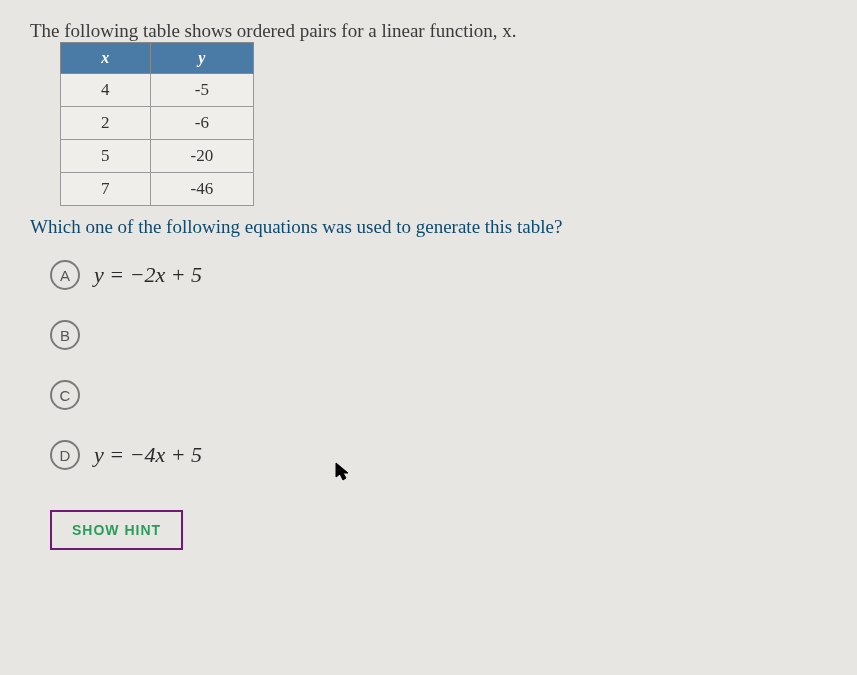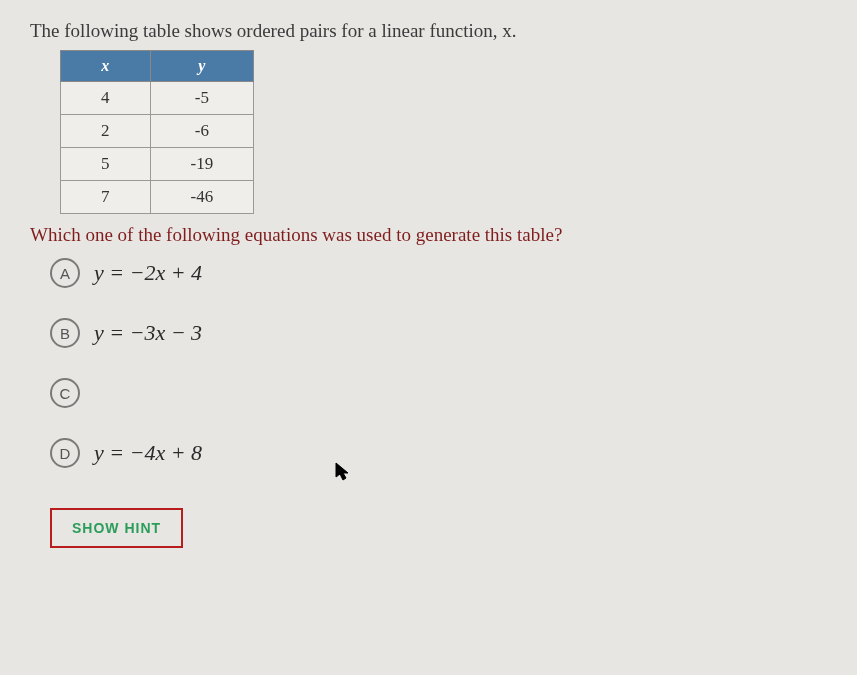--- a/index.html
+++ b/index.html
@@ -12,21 +12,20 @@
       background: #e8e6e3;
       width: 857px;
       height: 675px;
       padding: 20px 30px;
       color: #2a2a2a;
       position: relative;
     }
     .question-text {
       font-size: 19px;
       color: #3a3a3a;
-      margin-bottom: 8px;
       font-weight: 500;
     }
     .data-table {
       border-collapse: collapse;
       margin-left: 30px;
       margin-bottom: 10px;
     }
     .data-table th {
       background: #4a7ba6;
       color: #fff;
@@ -40,23 +39,23 @@
     .data-table td {
       background: #f0eeea;
       padding: 6px 40px;
       text-align: center;
       border: 1px solid #999;
       font-size: 17px;
       color: #333;
     }
     .followup-text {
       font-size: 19px;
-      color: #7f1d1d;
+      color: #0c4a6e;
       margin-top: 6px;
-      margin-bottom: 12px;
+      margin-bottom: 22px;
       font-weight: 500;
     }
     .options {
       margin-left: 20px;
     }
     .option {
       display: flex;
       align-items: center;
       margin-bottom: 30px;
       cursor: pointer;
@@ -76,21 +75,21 @@
       background: #e8e6e3;
     }
     .option-formula {
       font-family: 'Times New Roman', serif;
       font-size: 22px;
       color: #2a2a2a;
       font-style: italic;
     }
     .show-hint {
       display: inline-block;
-      border: 2px solid #b91c1c;
+      border: 2px solid #701a75;
       color: #2a9d5a;
       padding: 10px 20px;
       font-size: 14px;
       font-weight: bold;
       letter-spacing: 1px;
       background: transparent;
       cursor: pointer;
       font-family: Arial, sans-serif;
       margin-left: 20px;
       margin-top: 10px;
@@ -122,46 +121,45 @@
     <tr>
       <td>4</td>
       <td>-5</td>
     </tr>
     <tr>
       <td>2</td>
       <td>-6</td>
     </tr>
     <tr>
       <td>5</td>
-      <td>-19</td>
+      <td>-20</td>
     </tr>
     <tr>
       <td>7</td>
       <td>-46</td>
     </tr>
   </tbody>
 </table>
 
 <div class="followup-text">Which one of the following equations was used to generate this table?</div>
 
 <div class="options">
   <div class="option">
     <div class="option-letter">A</div>
-    <div class="option-formula">y = −2x + 4</div>
+    <div class="option-formula">y = −2x + 5</div>
   </div>
   <div class="option">
     <div class="option-letter">B</div>
-    <div class="option-formula">y = −3x − 3</div>
   </div>
   <div class="option">
     <div class="option-letter">C</div>
   </div>
   <div class="option">
     <div class="option-letter">D</div>
-    <div class="option-formula">y = −4x + 8</div>
+    <div class="option-formula">y = −4x + 5</div>
   </div>
 </div>
 
 <button class="show-hint">SHOW HINT</button>
 
 <div class="cursor-arrow">
   <svg width="16" height="20" viewBox="0 0 16 20">
     <path d="M1 1 L1 15 L5 12 L8 18 L11 16 L8 11 L13 11 Z" fill="#000" stroke="#000" stroke-width="1"></path>
   </svg>
 </div>

